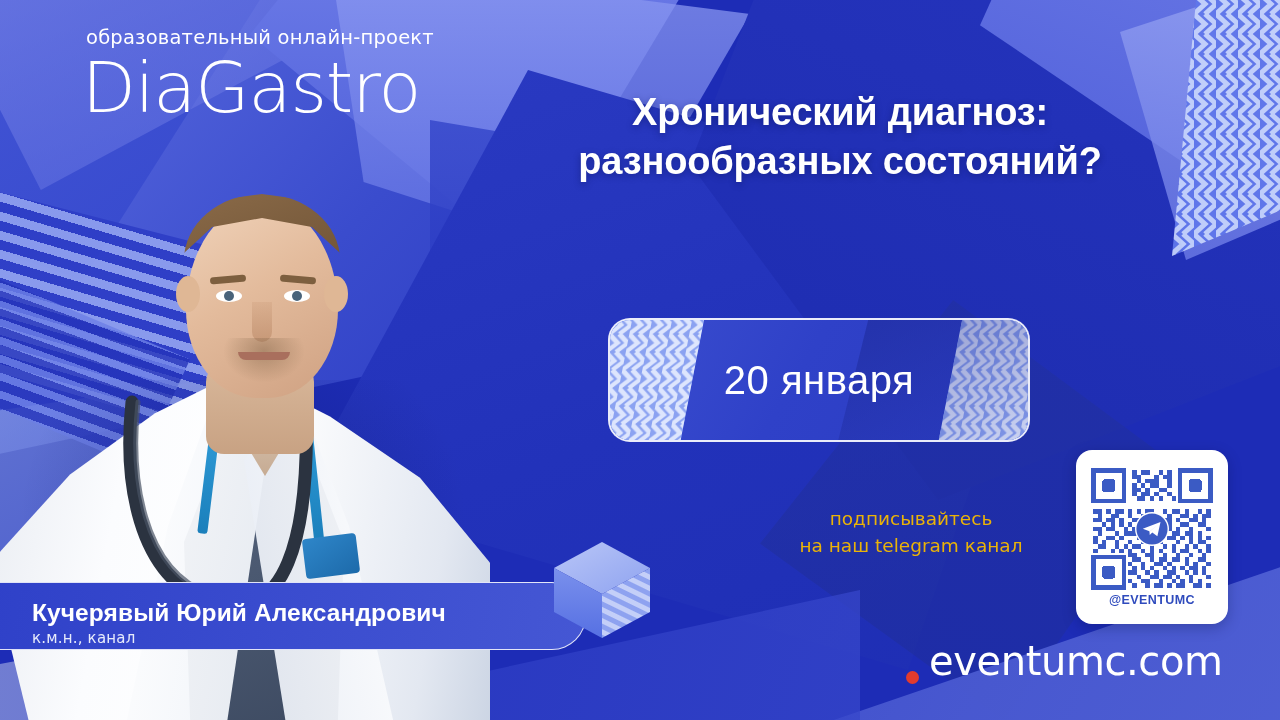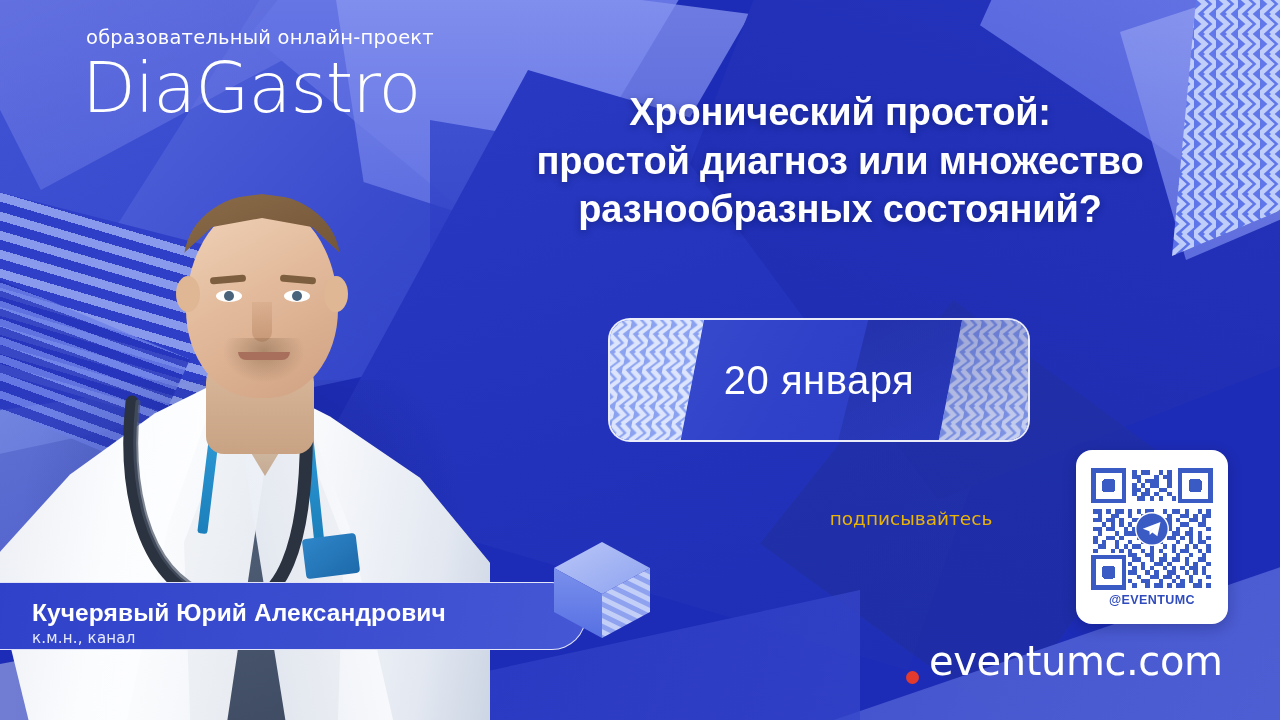--- a/index.html
+++ b/index.html
@@ -380,22 +380,21 @@
       </div>
     </div>
   </div>
 
   <div class="logo-block">
     <div class="tagline">образовательный онлайн-проект</div>
     <div class="logo-word">DiaGastro</div>
   </div>
 
   <div class="title">
-    <div>Хронический простой:</div>
-    <div>простой диагноз или множество</div>
+    <div>Хронический диагноз:</div>
     <div>разнообразных состояний?</div>
   </div>
 
   <div class="date-badge">
     <div class="badge-zz left">
       <svg viewBox="0 0 92 132" preserveAspectRatio="none" aria-hidden="true">
         <defs>
           <pattern id="zzL" width="20" height="18" patternUnits="userSpaceOnUse">
             <path d="M0 0 L10 9 L0 18" fill="none" stroke="#dde5fd" stroke-width="4.5"></path>
             <path d="M10 0 L20 9 L10 18" fill="none" stroke="#dde5fd" stroke-width="4.5"></path>
@@ -477,20 +476,21 @@
         </pattern>
       </defs>
       <polygon points="54,6 102,32 54,58 6,32" fill="url(#cTop)"></polygon>
       <polygon points="6,32 54,58 54,102 6,76" fill="url(#cLeft)"></polygon>
       <polygon points="54,58 102,32 102,76 54,102" fill="url(#cStripe)"></polygon>
     </svg>
   </div>
 
   <div class="tg-text">
     <div>подписывайтесь</div>
+    <div>на наш telegram канал</div>
   </div>
 
   <div class="qr-card">
     <div class="qr-holder">
       <svg viewBox="0 0 29 29" shape-rendering="crispEdges" aria-hidden="true">
         <rect width="29" height="29" fill="#ffffff"></rect>
         <g fill="#3b5bc4">
 
           <path d="M1 1h7v7h-7z" fill="none" stroke="#3b5bc4" stroke-width="1"></path>
           <rect x="3" y="3" width="3" height="3" rx="0.8"></rect>

